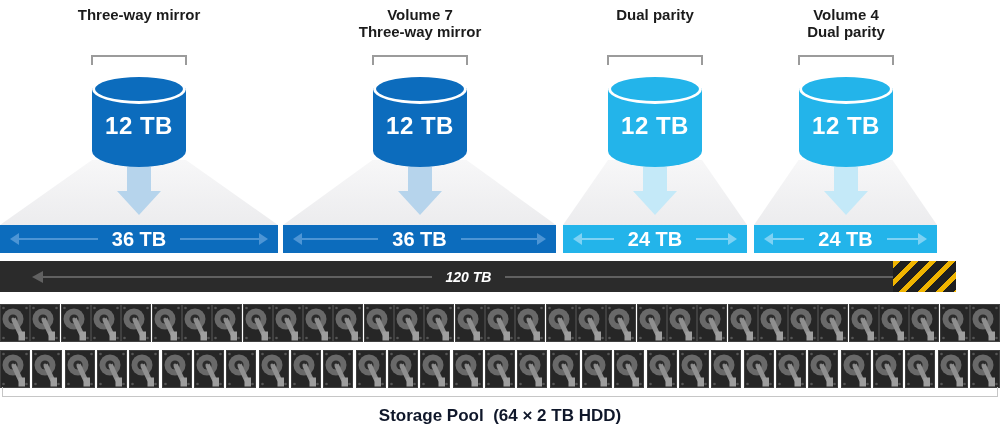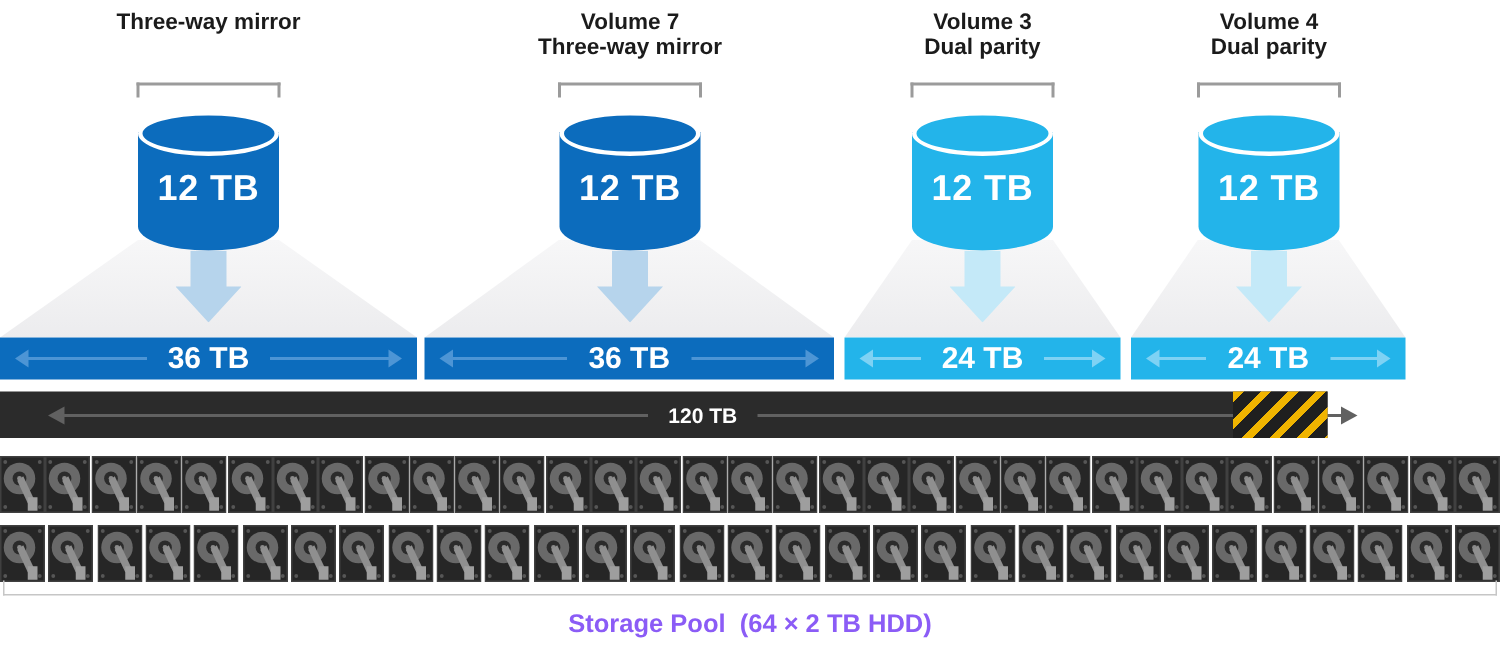--- a/index.html
+++ b/index.html
@@ -47,21 +47,21 @@
     border-top:6px solid transparent; border-bottom:6px solid transparent;
     border-right:9px solid var(--arrow);
   }
   .bar-arrow.right::before {
     content:""; position:absolute; right:-2px; top:50%; transform:translateY(-50%);
     border-top:6px solid transparent; border-bottom:6px solid transparent;
     border-left:9px solid var(--arrow);
   }
   
   .pool-bar {
-    position:absolute; top:261px; left:0; width:885px; height:31px;
+    position:absolute; top:261px; left:0; width:956px; height:31px;font-style:italic;
   }
   .pool-bar-inner {
     position:absolute; left:0; top:0; width:937px; height:31px;
     display:flex; align-items:center; padding:0 34px; box-sizing:border-box;
   }
   .pool-shaft { flex:1; height:2px; background:var(--arrow); position:relative; }
   .pool-shaft.left::before {
     content:""; position:absolute; left:-2px; top:50%; transform:translateY(-50%);
     border-top:6px solid transparent; border-bottom:6px solid transparent;
     border-right:11px solid var(--arrow);
@@ -82,21 +82,21 @@
     display:flex; flex-wrap:wrap; justify-content:space-between; row-gap:8px;
   }
   .hdd { width:30px; height:38px; display:block; }
   
   .pool-bracket {
     position:absolute; top:387px; left:2px; right:2px; height:10px; box-sizing:border-box;
     border:1.5px solid #c6c6c6; border-top:none;
   }
   .pool-label {
     position:absolute; top:406px; left:0; width:100%; text-align:center;
-    font-size:17px; font-weight:bold; color:#8b5cf6; white-space:pre;
+    font-size:17px; font-weight:bold; color:#0f172a; white-space:pre;
   }
 </style>
 </head>
 <body>
 
 <div class="canvas">
   <div id="volumes">
       <div class="volume-title" style="left: 29px;">
         <div>Three-way mirror</div>
       </div>
@@ -124,21 +124,20 @@
         <div class="cyl-top" style="background: rgb(12, 108, 189);"></div>
         <div class="cyl-label">12 TB</div>
       </div>
       <div class="down-arrow" style="left: 398px; background: rgb(182, 212, 236);"></div>
       <div class="foot-bar" style="left: 283px; width: 273px; background: rgb(12, 108, 189); --arrow: #4d95d5;">
         <div class="bar-arrow left"></div>
         <div class="foot-label">36 TB</div>
         <div class="bar-arrow right"></div>
       </div>
       <div class="volume-title" style="left: 545px;">
-        <div>Volume 3</div>
         <div>Dual parity</div>
       </div>
       <div class="bracket" style="left: 607px;"></div>
       <div class="funnel" style="left: 563px; width: 184px; clip-path: polygon(calc(50% - 47px) 0px, calc(50% + 47px) 0px, 100% 100%, 0px 100%);"></div>
       <div class="cylinder" style="left: 608px;">
         <div class="cyl-body" style="background: rgb(35, 180, 234);"></div>
         <div class="cyl-top" style="background: rgb(35, 180, 234);"></div>
         <div class="cyl-label">12 TB</div>
       </div>
       <div class="down-arrow" style="left: 633px; background: rgb(196, 233, 248);"></div>

